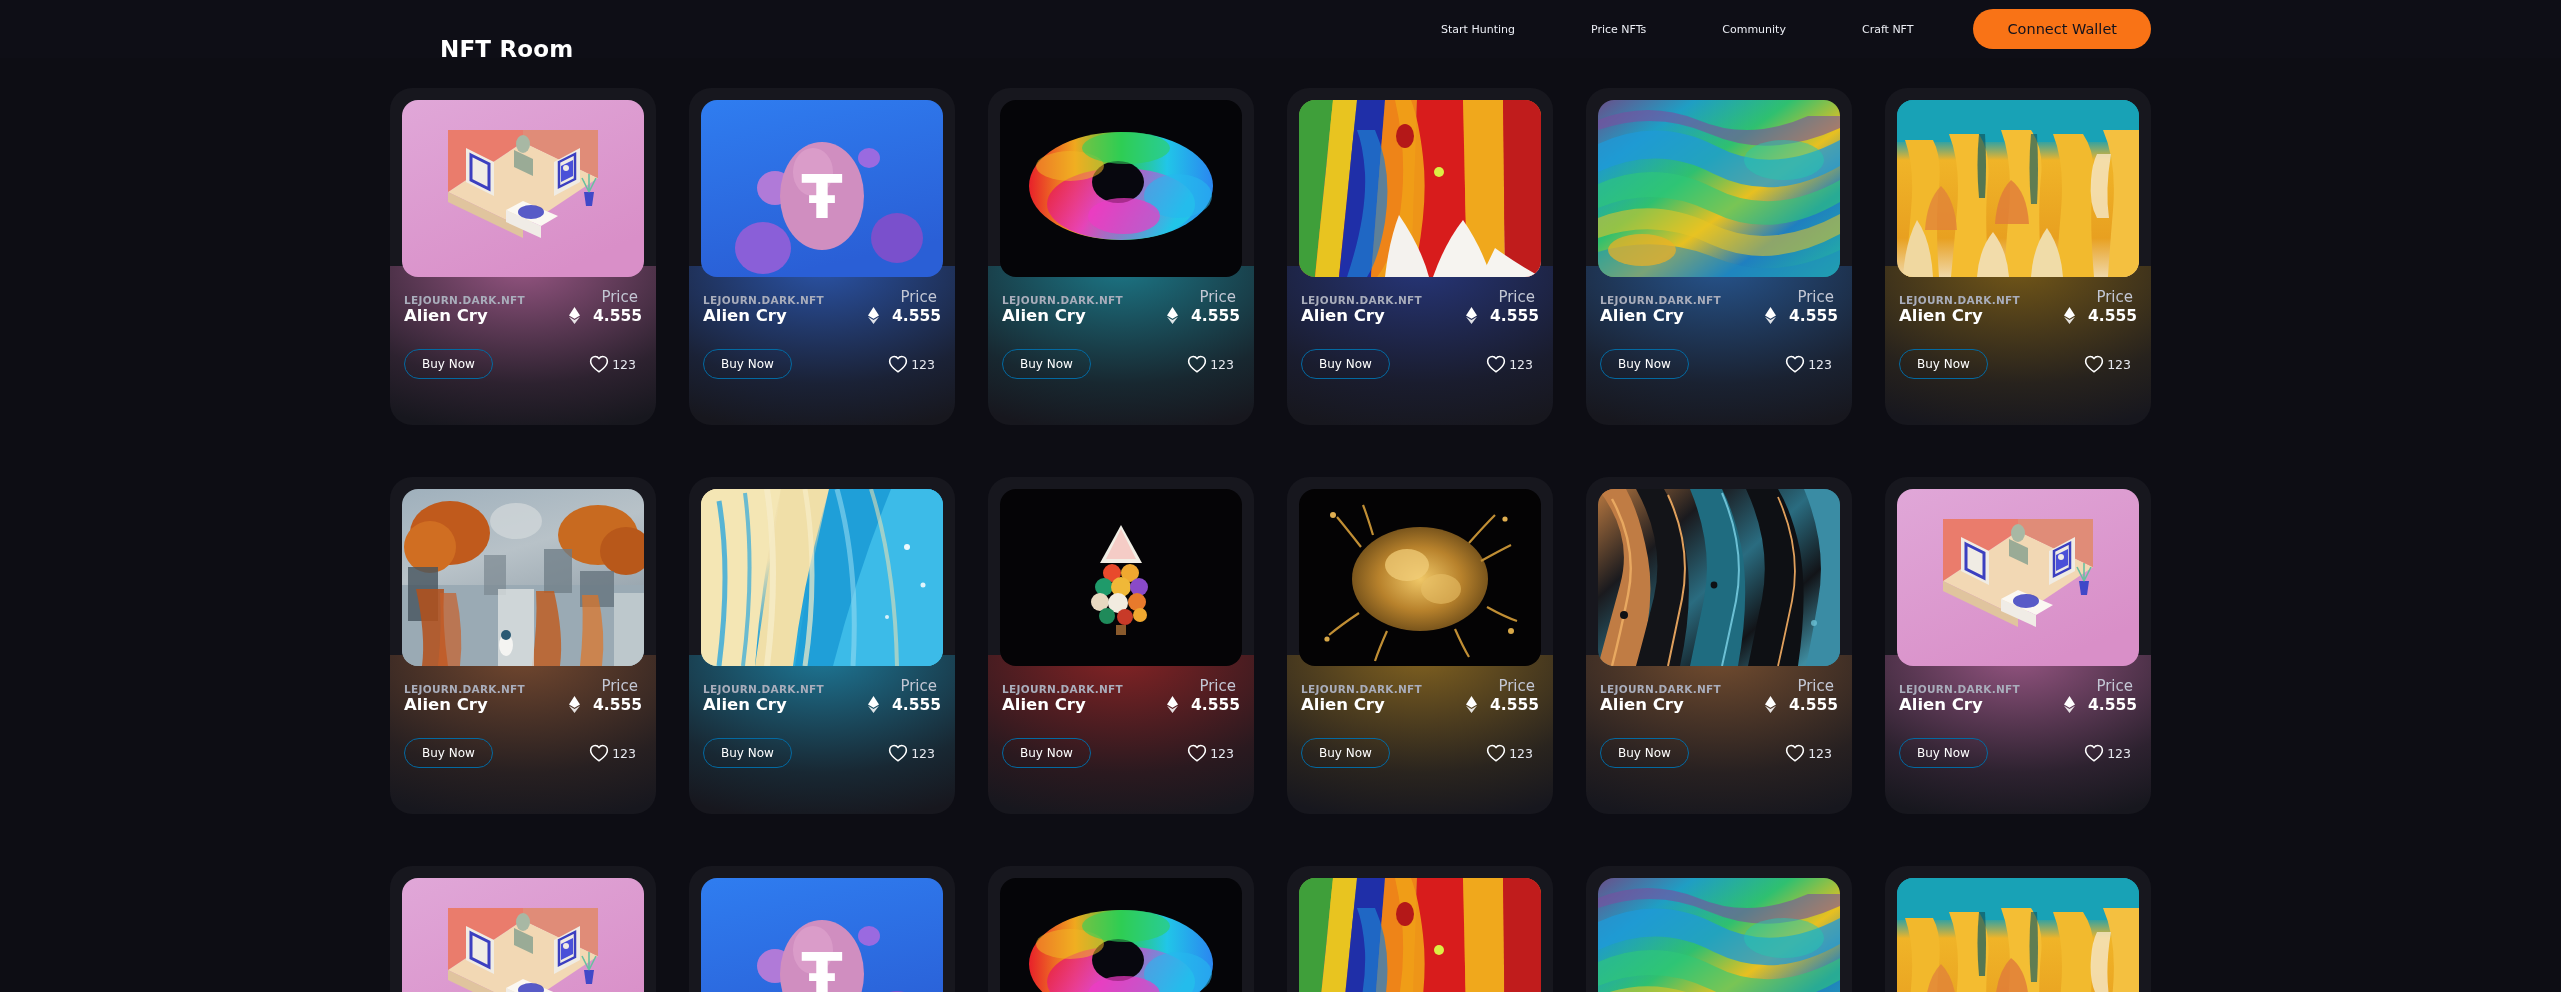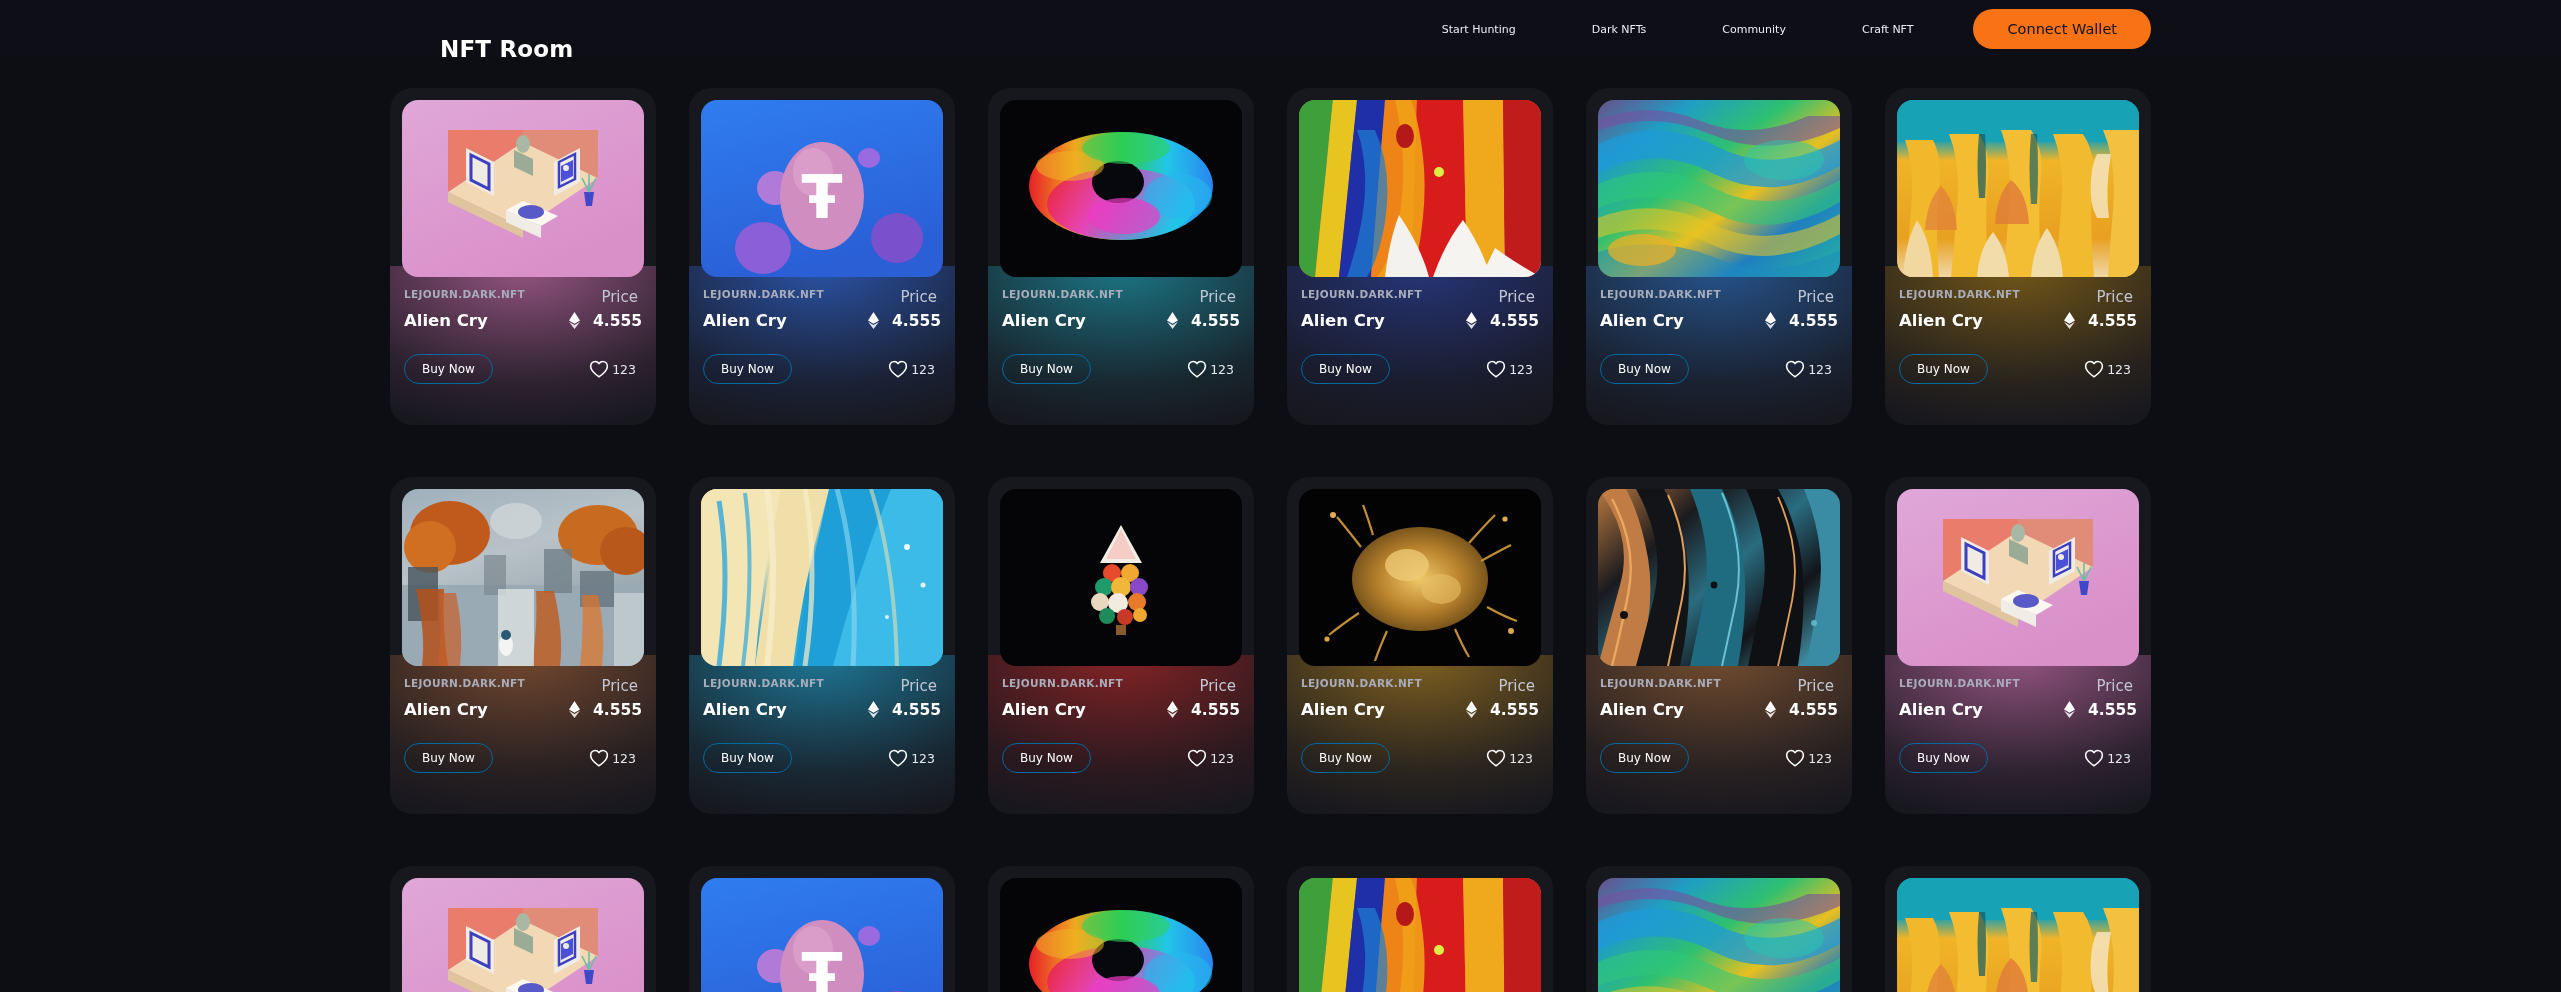--- a/index.html
+++ b/index.html
@@ -119,21 +119,21 @@
 
   .card-body {
     position: relative;
     z-index: 2;
     padding: 0 2px;
   }
 
   .meta-row {
     display: flex;
     justify-content: space-between;
-    align-items: flex-start;
+    align-items: flex-end;
     margin-top: 11px;
   }
 
   .collection {
     font-size: 10.5px;
     font-weight: bold;
     letter-spacing: 0.3px;
     color: #a9adbb;
     white-space: nowrap;
   }
@@ -142,21 +142,20 @@
     font-size: 15px;
     color: #c3c7d4;
     white-space: nowrap;
     margin-right: 4px;
   }
 
   .title-row {
     display: flex;
     justify-content: space-between;
     align-items: center;
-    margin-top: 5px;
     text-align: center;
   }
 
   .nft-title {
     font-size: 16.5px;
     font-weight: bold;
     color: #ffffff;
     white-space: nowrap;
   }
 
@@ -207,21 +206,21 @@
     white-space: nowrap;
   }
 </style>
 </head>
 <body>
 
 <header class="site-header">
   <div class="brand">NFT Room</div>
   <nav class="nav">
     <a class="nav-item">Start Hunting</a>
-    <a class="nav-item">Dark NFTs</a>
+    <a class="nav-item">Price NFTs</a>
     <a class="nav-item">Community</a>
     <a class="nav-item">Craft NFT</a>
     <button class="connect-wallet">Connect Wallet</button>
   </nav>
 </header>
 
 <main class="grid-wrap">
   <div class="card-grid" id="card-grid">
       <article class="nft-card">
         <div class="card-glow" style="background:

